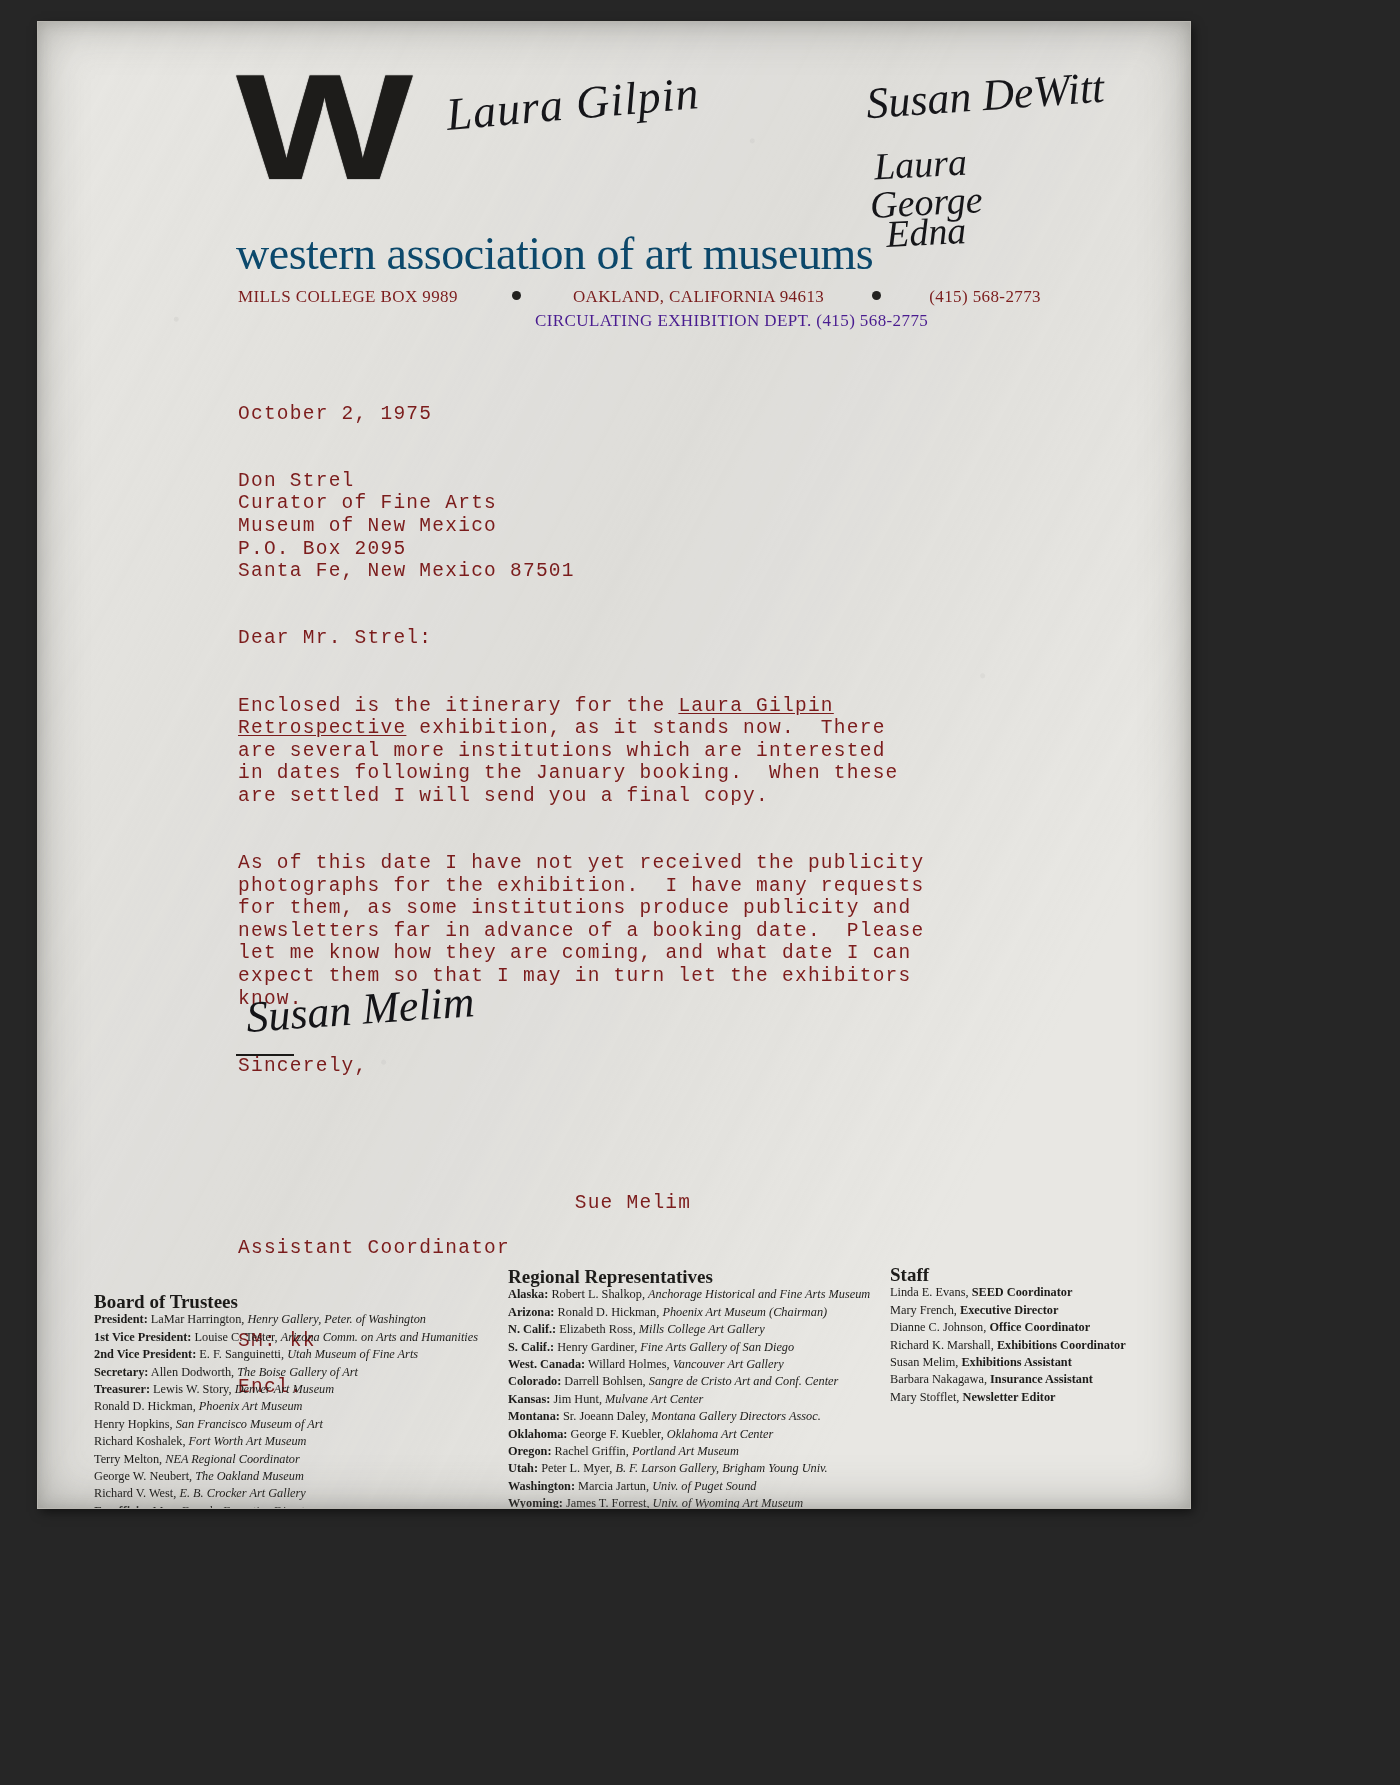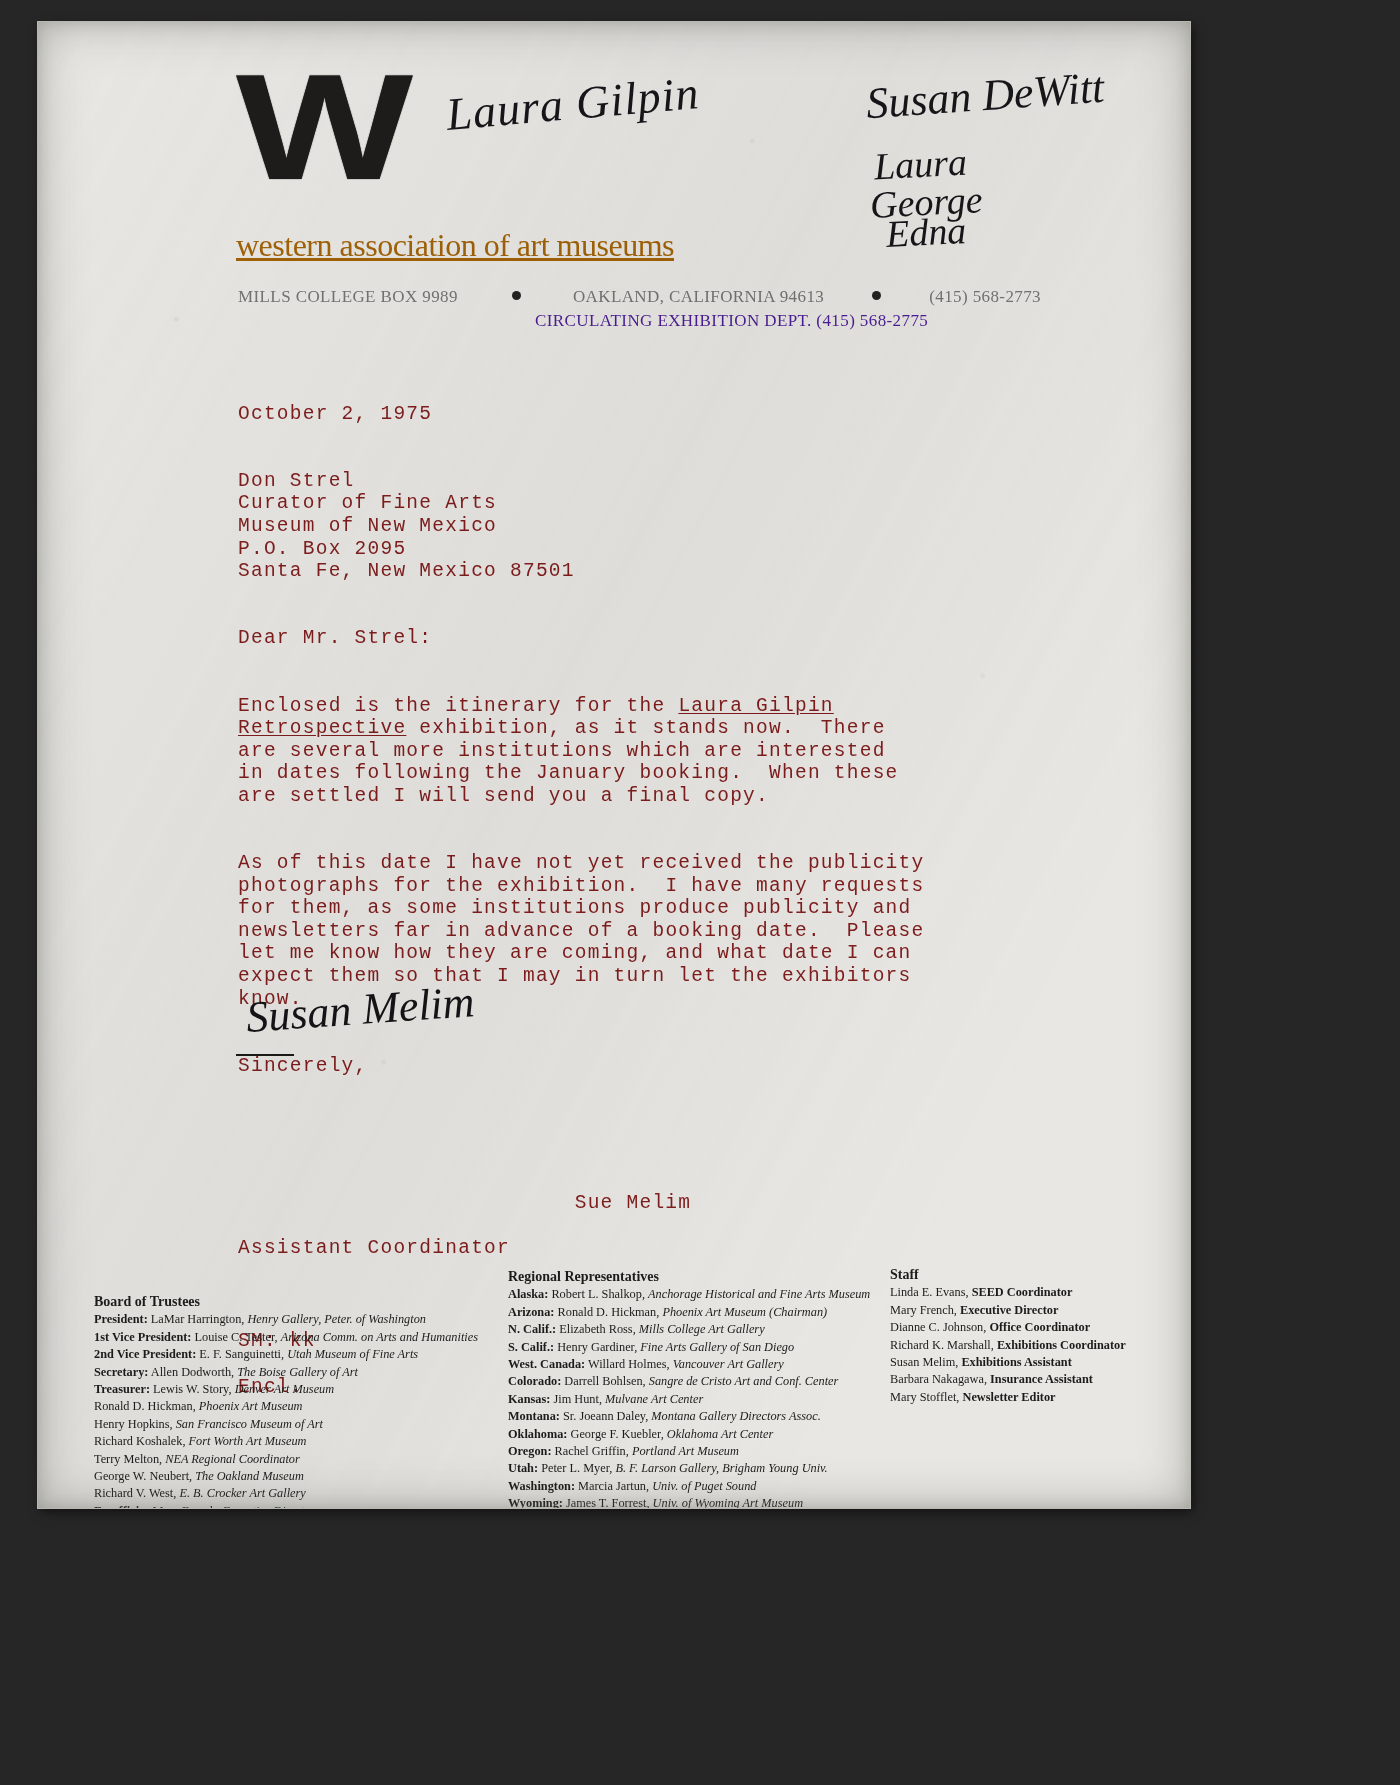--- a/index.html
+++ b/index.html
@@ -49,25 +49,25 @@
   }
   .hand-gilpin{position:absolute;left:408px;top:55px;font-size:46px;letter-spacing:1px;}
   .hand-susan{position:absolute;left:828px;top:48px;font-size:44px;transform:rotate(-4deg);}
   .hand-laura{position:absolute;left:836px;top:120px;font-size:38px;transform:rotate(-3deg);}
   .hand-george{position:absolute;left:832px;top:158px;font-size:38px;transform:rotate(-3deg);}
   .hand-edna{position:absolute;left:848px;top:188px;font-size:38px;transform:rotate(-3deg);}
 
   .org{
     position:absolute;left:198px;top:205px;
     font-family:"Liberation Serif",serif;
-    font-size:32px;color:#a16207;letter-spacing:-.5px;white-space:nowrap;text-decoration:underline;
+    font-size:46px;color:#0c4a6e;letter-spacing:-.5px;white-space:nowrap;
   }
   .addr1{
     position:absolute;left:200px;top:265px;width:740px;
-    font-size:17px;color:#737373;letter-spacing:.4px;white-space:nowrap;
+    font-size:17px;color:#7f1d1d;letter-spacing:.4px;white-space:nowrap;
   }
   .addr1 .sp1{display:inline-block;width:54px;}
   .addr1 .dot{display:inline-block;width:9px;height:9px;border-radius:50%;background:#232220;vertical-align:2px;}
   .addr1 .sp2{display:inline-block;width:52px;}
   .addr1 .sp3{display:inline-block;width:48px;}
   .addr1 .sp4{display:inline-block;width:48px;}
   .addr2{
     position:absolute;left:497px;top:289px;
     font-size:17px;color:#4c1d95;letter-spacing:.4px;white-space:nowrap;
   }
@@ -91,21 +91,21 @@
   }
   .strike{position:absolute;left:198px;top:1032px;width:58px;height:2px;background:#1b1a18;}
 
   
   .footer{position:absolute;left:0;top:1232px;width:100%;height:240px;
     font-family:"Liberation Serif",serif;color:#1d1c1a;}
   .col{position:absolute;font-size:12.3px;line-height:17.4px;}
   .col-trustees{left:56px;top:39px;width:400px;}
   .col-regional{left:470px;top:14px;width:400px;}
   .col-staff{left:852px;top:12px;width:270px;}
-  .col .head{font-weight:bold;font-size:14px;margin-bottom:1px;}
+  .col .head{font-weight:bold;font-size:19px;margin-bottom:1px;}
   .col .row{white-space:nowrap;}
   .col .row b{font-weight:bold;}
   .col .row i{font-style:italic;}
   .col-staff .row{white-space:nowrap;}
 </style>
 </head>
 <body>
 
 <div class="scan">
   <div class="page">

